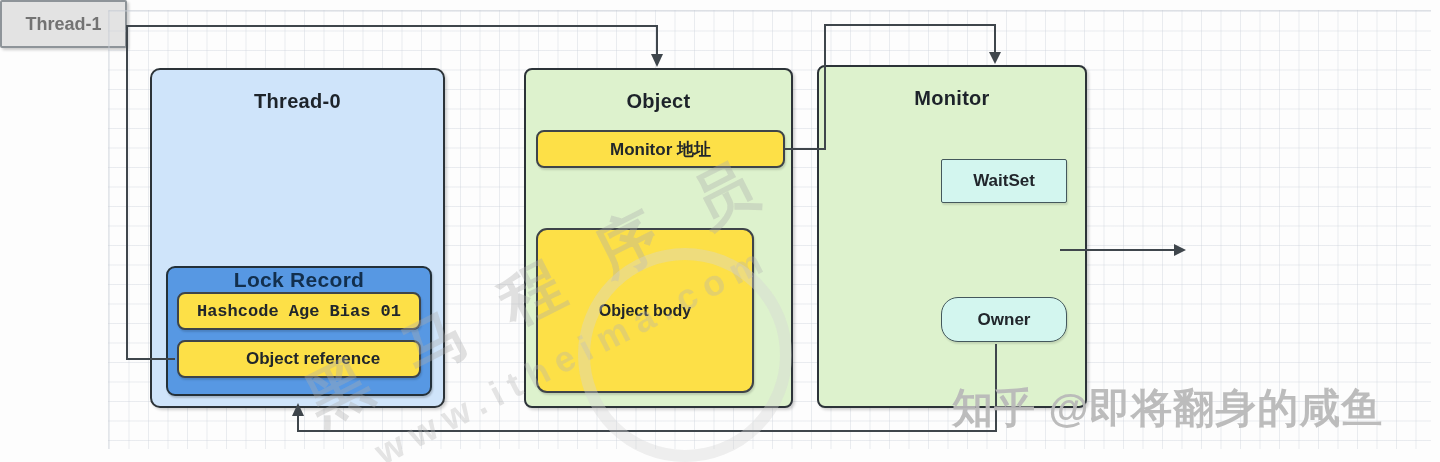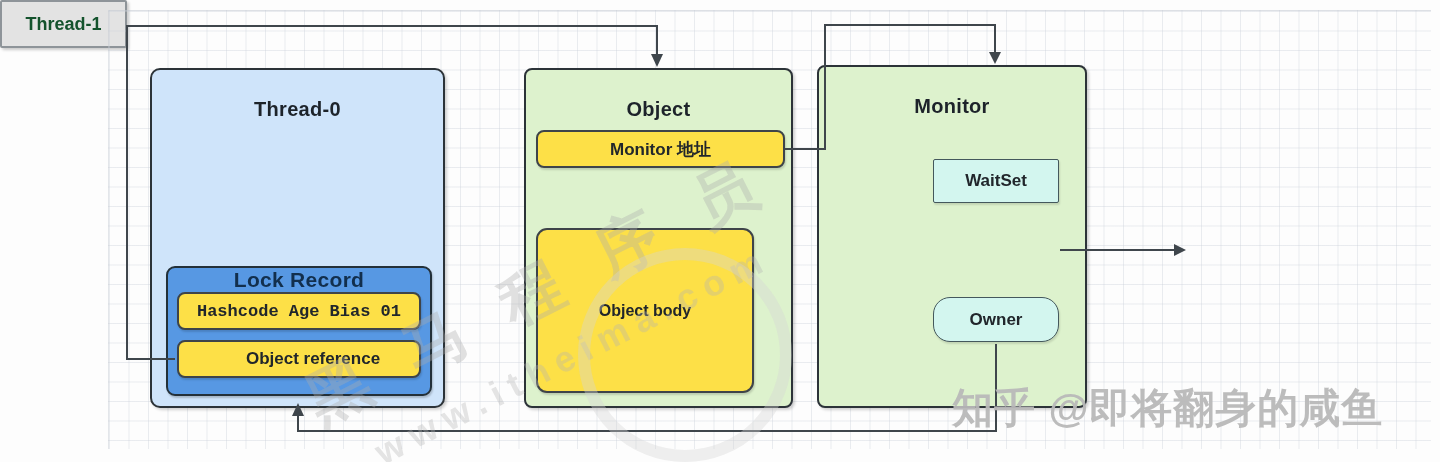--- a/index.html
+++ b/index.html
@@ -18,49 +18,49 @@
     border-left:1px solid rgba(195,201,210,0.45);
   }
   .node{
     position:absolute;box-sizing:border-box;
     border:2.5px solid #2c3338;border-radius:10px;
     box-shadow:2px 2px 3px rgba(0,0,0,0.18);
     z-index:2;
   }
   .node-title{
     text-align:center;font-weight:bold;font-size:20px;color:#1d232a;
-    padding-top:28px;letter-spacing:0.3px;
+    padding-top:20px;letter-spacing:0.3px;
   }
   .field{
     position:absolute;box-sizing:border-box;display:flex;
     align-items:center;justify-content:center;
     font-weight:bold;color:#21262b;z-index:3;
   }
   .yellow{
     background:#fde047;border:2px solid #3e4449;border-radius:8px;
     font-size:17px;box-shadow:1px 2px 2px rgba(0,0,0,0.15);
   }
   .cyan{
     background:#d3f6ef;border:1.5px solid #44585c;border-radius:2px;
-    font-size:17px;box-shadow:1px 2px 2px rgba(0,0,0,0.12);
+    font-size:17px;box-shadow:1px 2px 2px rgba(0,0,0,0.12);margin-left:8px;
   }
   #thread0{left:150px;top:68px;width:295px;height:340px;background:#cfe4fa;}
   #lock-record{
     position:absolute;left:166px;top:266px;width:266px;height:130px;
     background:#5798e3;border:2px solid #233039;border-radius:9px;
     box-sizing:border-box;z-index:3;box-shadow:1px 2px 2px rgba(0,0,0,0.2);
   }
   #lock-record .node-title{font-size:21px;color:#122f4d;padding-top:0;}
   #object{left:524px;top:68px;width:269px;height:340px;background:#ddf2cd;border-radius:8px;}
   #monitor{left:817px;top:65px;width:270px;height:343px;background:#ddf2cd;border-radius:8px;}
   #thread1{
     left:1185px;top:228px;width:123px;height:44px;background:#e3e3e3;
     border:2px solid #8e9499;border-radius:2px;box-shadow:2px 2px 3px rgba(0,0,0,0.2);
     display:flex;align-items:center;justify-content:center;
-    font-weight:bold;font-size:18px;color:#14532d;
+    font-weight:bold;font-size:18px;color:#737373;
   }
   #edges{position:absolute;left:0;top:0;z-index:5;pointer-events:none;}
   .wm{position:absolute;pointer-events:none;white-space:nowrap;font-weight:bold;}
   #wm-main{
     left:292px;top:368px;transform:rotate(-27deg);transform-origin:0 0;
     font-size:62px;letter-spacing:46px;color:rgba(172,172,172,0.36);z-index:6;
   }
   #wm-sub{
     left:368px;top:436px;transform:rotate(-27deg);transform-origin:0 0;
     font-size:36px;letter-spacing:9px;color:rgba(178,178,178,0.34);z-index:6;

